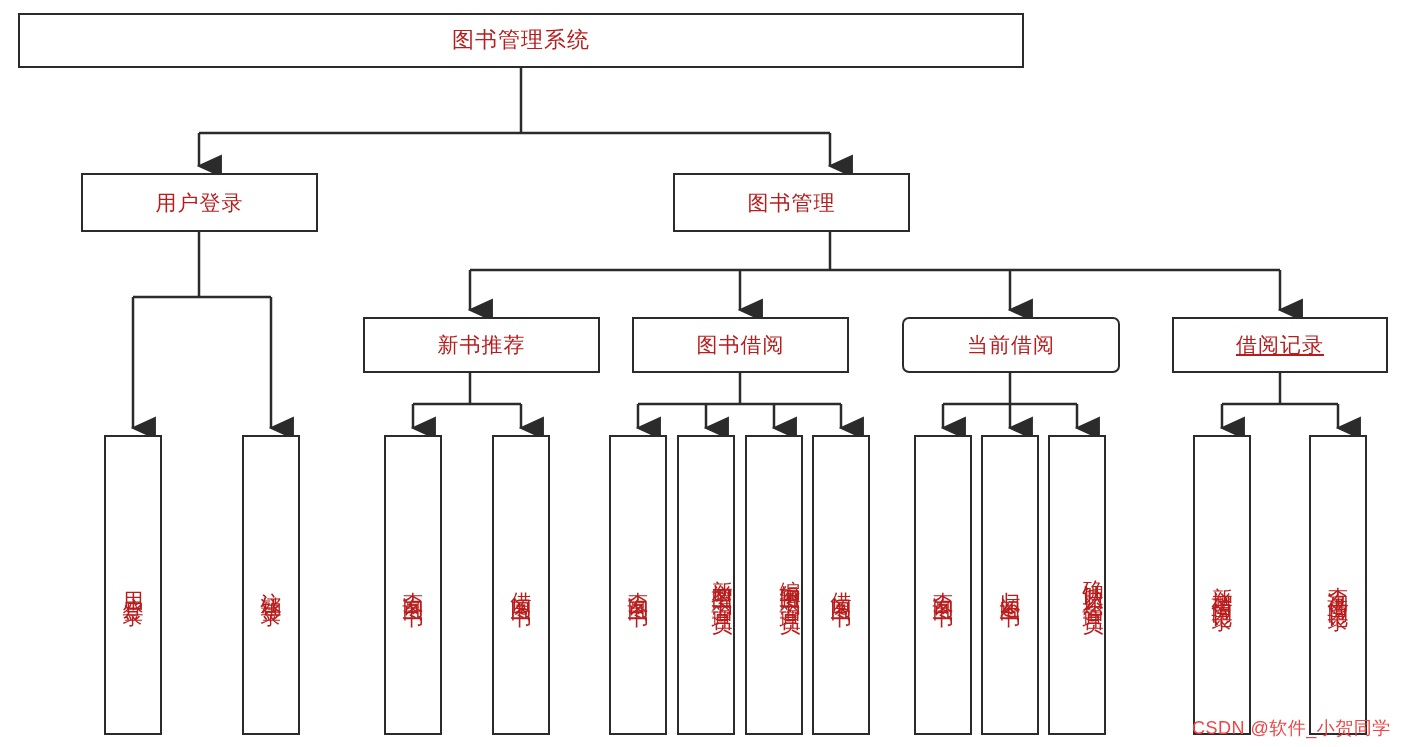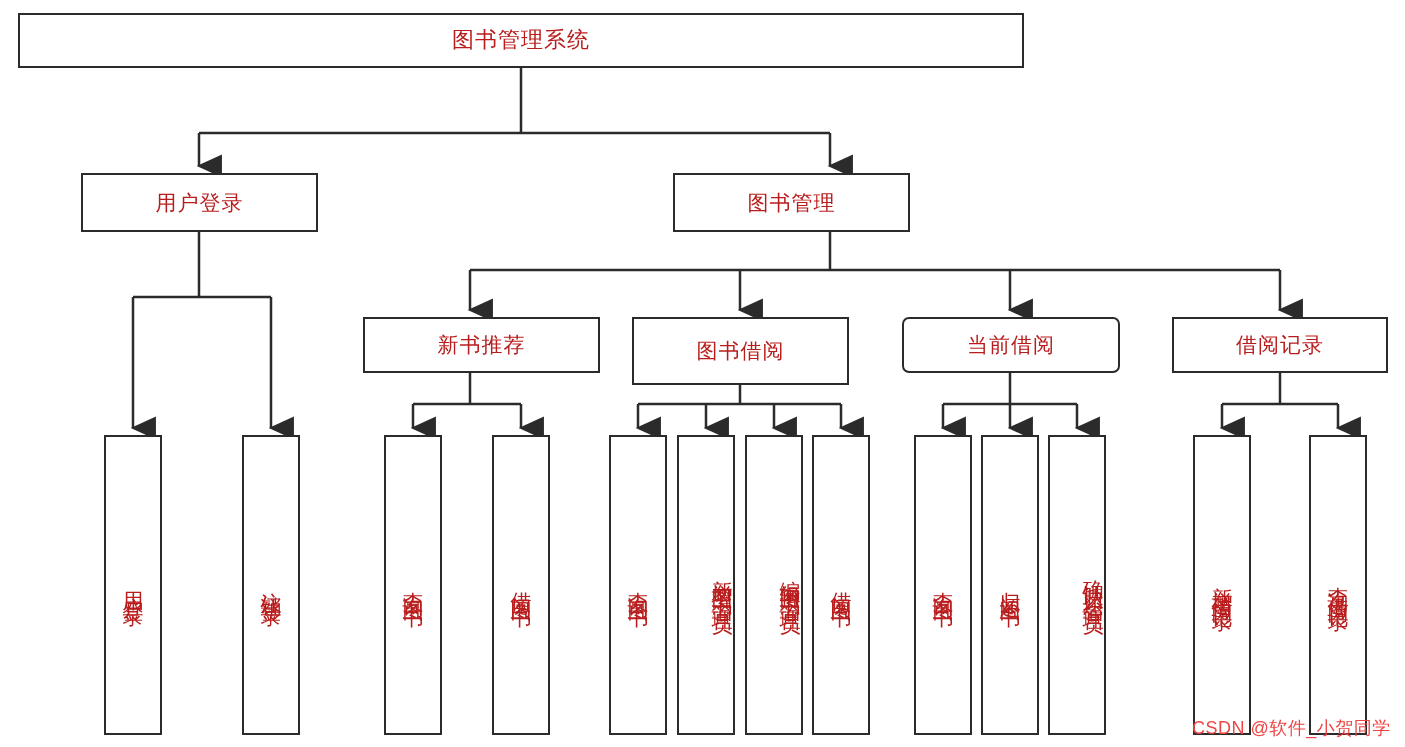--- a/index.html
+++ b/index.html
@@ -140,27 +140,27 @@
   <div class="node h" style="left:81px; top:173px; width:237px; height:59px;">
     <span>用户登录</span>
   </div>
   <div class="node h" style="left:673px; top:173px; width:237px; height:59px;">
     <span>图书管理</span>
   </div>
 
   <div class="node h" style="left:363px; top:317px; width:237px; height:56px;">
     <span>新书推荐</span>
   </div>
-  <div class="node h" style="left:632px; top:317px; width:217px; height:68px;">
+  <div class="node h" style="left:632px; top:317px; width:217px; height:56px;">
     <span>图书借阅</span>
   </div>
   <div class="node h" style="left:902px; top:317px; width:218px; height:56px;border-radius:7px;">
     <span>当前借阅</span>
   </div>
-  <div class="node h" style="left:1172px; top:317px; width:216px; height:56px;">
+  <div class="node h" style="left:1172px; top:317px; width:216px; height:56px;text-decoration:underline;">
     <span>借阅记录</span>
   </div>
 
   <div class="node v mid" style="left:104px; top:435px; width:58px; height:300px;">
     <span class="vtext">用户登录</span>
   </div>
   <div class="node v mid" style="left:242px; top:435px; width:58px; height:300px;">
     <span class="vtext">注销登录</span>
   </div>
 

